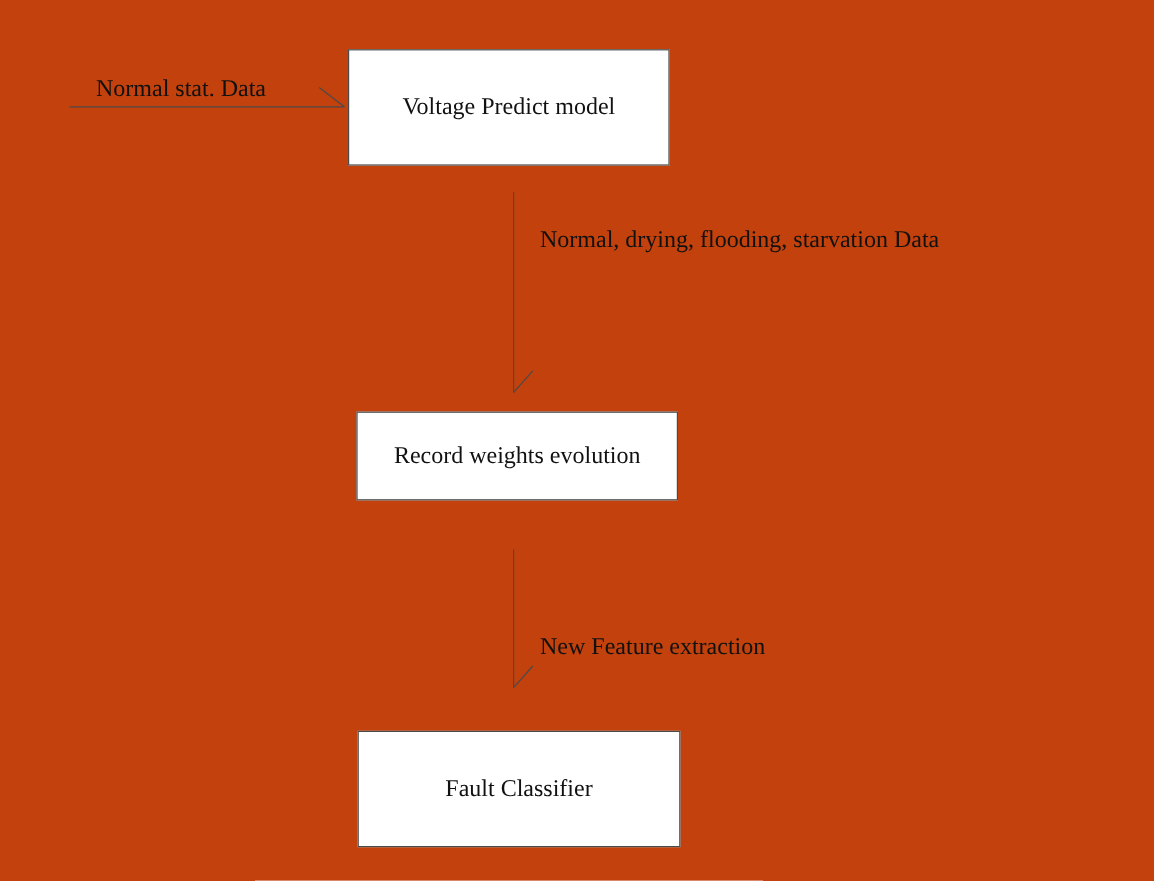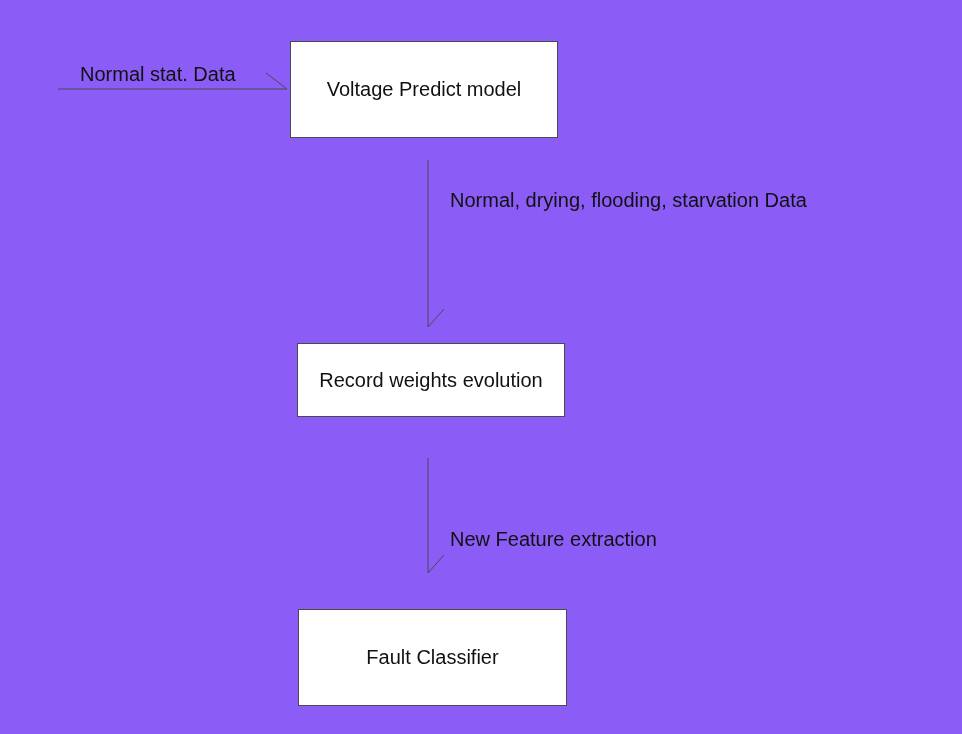--- a/index.html
+++ b/index.html
@@ -4,22 +4,22 @@
 <style>
   html, body {
     margin: 0;
     padding: 0;
     background: #ffffff;
   }
   #canvas {
     position: relative;
     width: 962px;
     height: 734px;
-    background: #8b5cf6;
-    font-family: Liberation Sans, sans-serif;
+    background: #c2410c;
+    font-family: Liberation Serif, serif;
     color: #111111;
     overflow: hidden;
   }
   #wires {
     position: absolute;
     left: 0;
     top: 0;
     width: 962px;
     height: 734px;
   }

